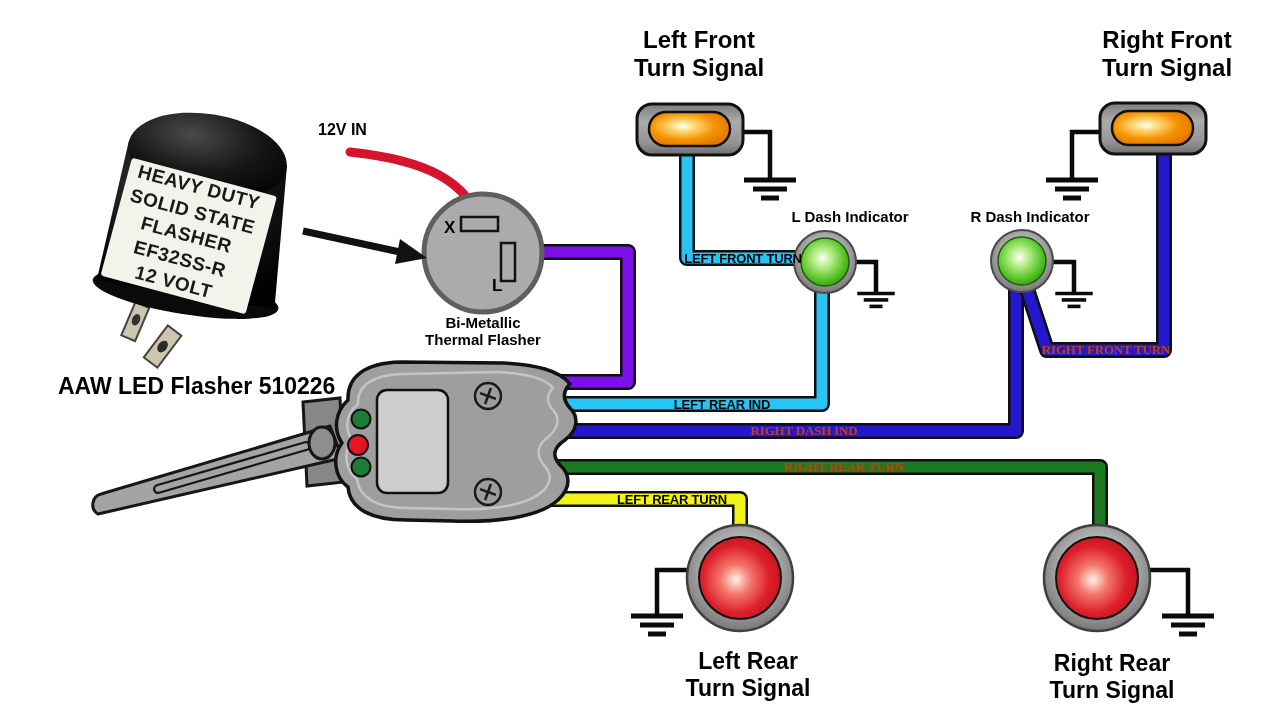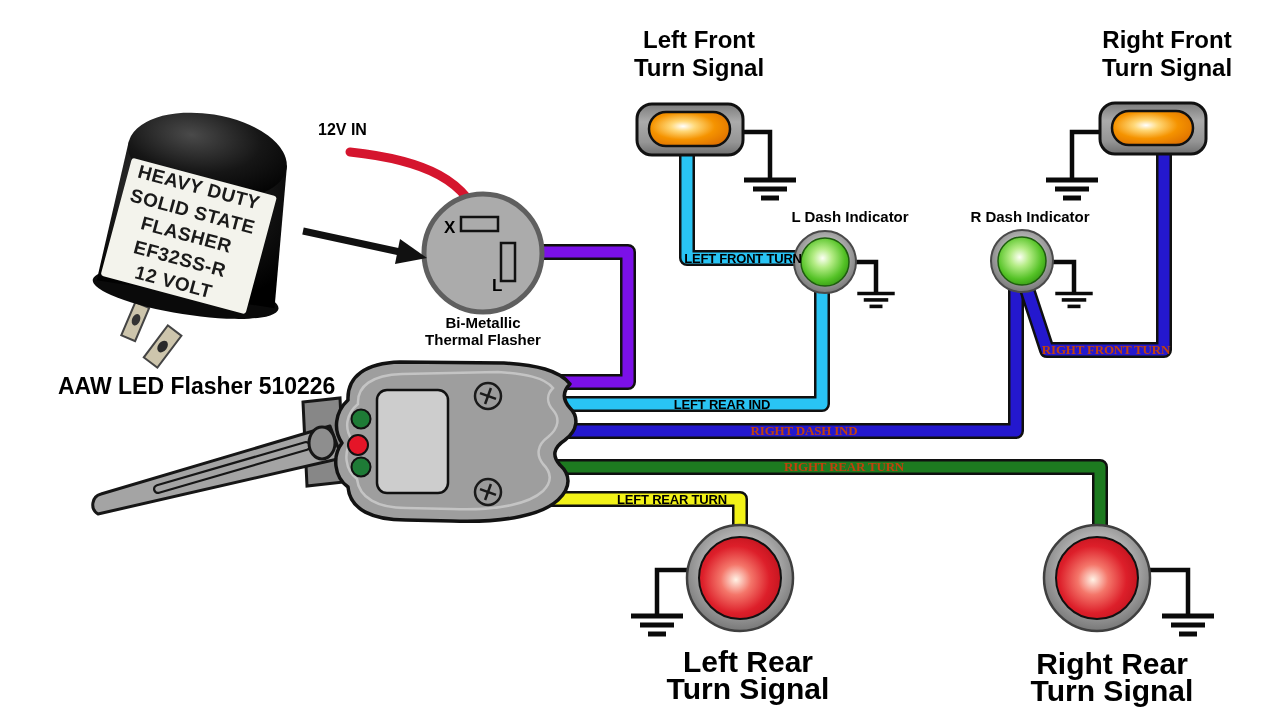--- a/index.html
+++ b/index.html
@@ -4,21 +4,21 @@
 <style>
   html,body{margin:0;padding:0;background:#ffffff;}
   .stage{position:relative;width:1280px;height:720px;background:#ffffff;overflow:hidden;
          font-family:"Liberation Sans", sans-serif;}
   .stage svg{position:absolute;left:0;top:0;}
   .lbl{position:absolute;font-weight:bold;white-space:nowrap;color:#000;}
   .center{transform:translateX(-50%);text-align:center;}
   .onwire{transform:translate(-50%,-50%);font-size:13px;letter-spacing:-0.2px;}
   .onwire.light{color:#c2410c;font-family:Liberation Serif, serif;}
   .title{font-size:24px;line-height:27.5px;}
-  .title-rear{font-size:30px;line-height:27px;}
+  .title-rear{font-size:23px;line-height:27px;}
   .cap-sm{font-size:15px;line-height:16.5px;}
   .cap-flasher{font-size:23px;}
   .cap-12v{font-size:16px;}
   .term{font-size:17px;}
   .can-label{position:absolute;left:111px;top:174px;width:150px;height:124px;
              transform:rotate(15deg);text-align:center;color:#1a1a1a;
              font-weight:bold;font-size:19px;line-height:24.5px;letter-spacing:0.5px;}
   
   .wo{fill:none;stroke:#101010;stroke-width:16;stroke-linejoin:round;stroke-linecap:square;}
   .wc{fill:none;stroke-width:11;stroke-linejoin:round;stroke-linecap:square;}

